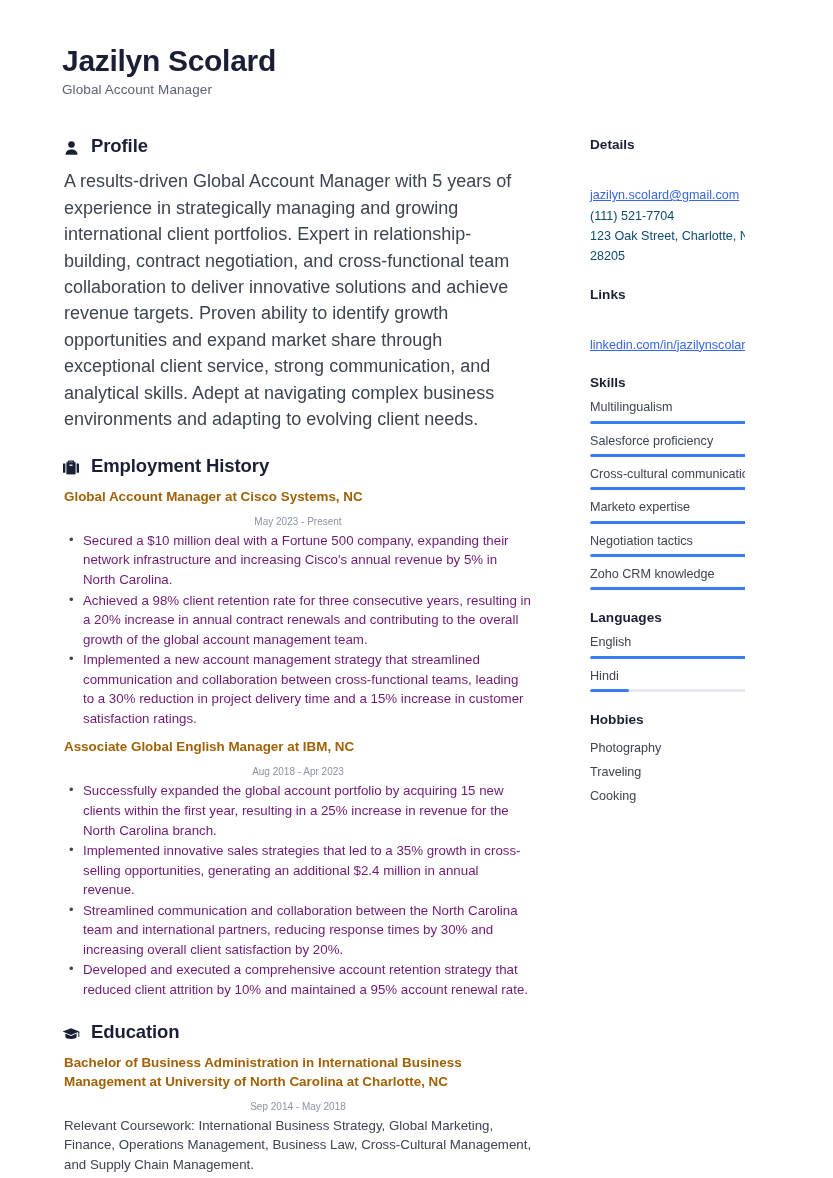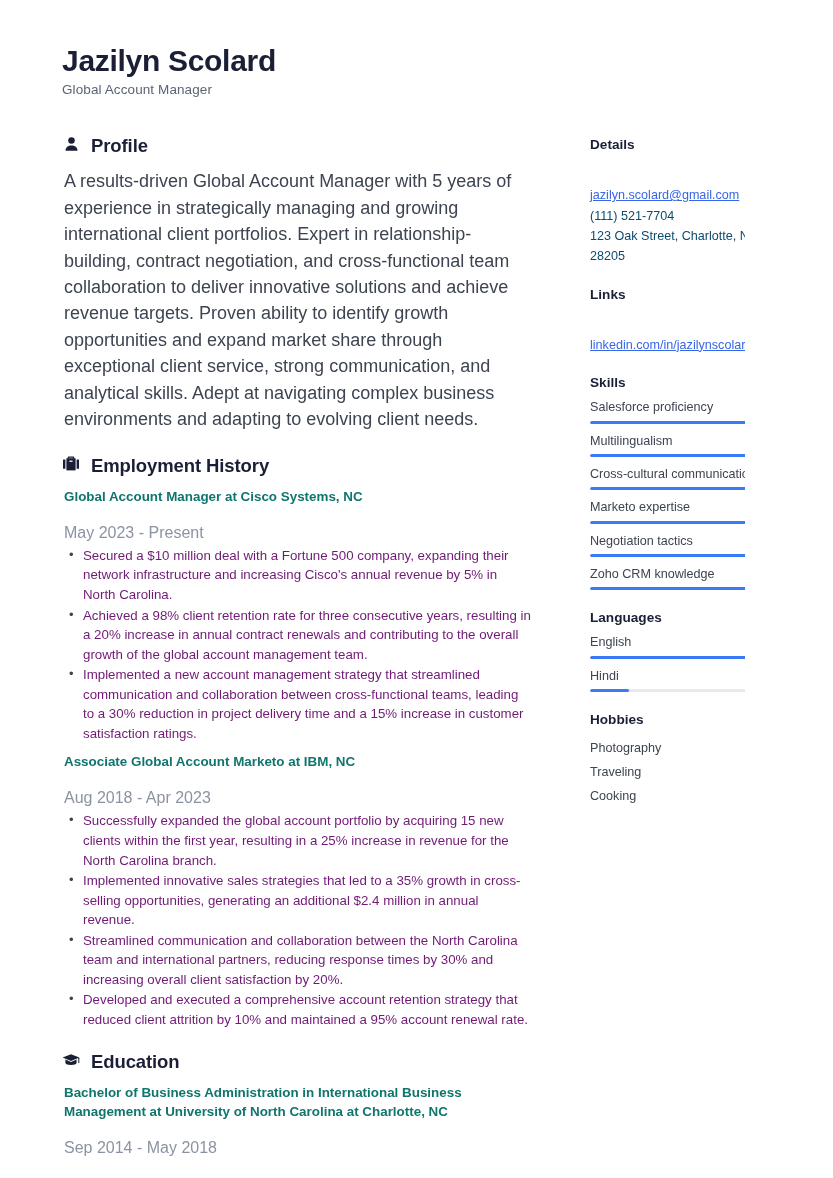--- a/index.html
+++ b/index.html
@@ -40,21 +40,21 @@
 
   
   .columns { display: flex; align-items: flex-start; }
   .col-main  { width: 470px; flex: 0 0 470px; }
   .col-side  { width: 205px; flex: 0 0 205px; margin-left: 58px; padding-top: 2px; }
 
   
   .section { margin-bottom: 22px; }
   .section-head {
     display: flex;
-    align-items: flex-start;
+    align-items: flex-end;
     gap: 11px;
     margin-bottom: 11px;
   }
   .section-icon {
     width: 18px; height: 18px;
     display: flex; align-items: center; justify-content: center;
     color: #1a1f36;
     flex: 0 0 18px;
   }
   .section-icon svg { display: block; }
@@ -70,28 +70,29 @@
     font-size: 18px;
     line-height: 1.47;
     color: #3d4451;
   }
 
   .entry { margin-bottom: 3px; }
   .entry + .entry { margin-top: 10px; }
   .entry-title {
     font-size: 13.4px;
     font-weight: bold;
-    color: #0f766e;
+    color: #a16207;
     line-height: 1.36;
   }
   .entry-date {
-    font-size: 16px;
+    font-size: 10px;
     color: #8b93a3;
-    margin-top: 18px;
+    margin-top: 10px;
     margin-bottom: 4px;
+    text-align: center;
   }
   .entry-desc {
     font-size: 13.3px;
     line-height: 1.47;
     color: #3d4451;
     margin-top: 2px;
   }
   ul.bullets {
     list-style: none;
     margin: 3px 0 0 0;
@@ -213,21 +214,21 @@
             <div class="entry-title">Global Account Manager at Cisco Systems, NC</div>
             <div class="entry-date">May 2023 - Present</div>
             <ul class="bullets">
               <li>Secured a $10 million deal with a Fortune 500 company, expanding their network infrastructure and increasing Cisco's annual revenue by 5% in North Carolina.</li>
               <li>Achieved a 98% client retention rate for three consecutive years, resulting in a 20% increase in annual contract renewals and contributing to the overall growth of the global account management team.</li>
               <li>Implemented a new account management strategy that streamlined communication and collaboration between cross-functional teams, leading to a 30% reduction in project delivery time and a 15% increase in customer satisfaction ratings.</li>
             </ul>
           </div>
 
           <div class="entry">
-            <div class="entry-title">Associate Global Account Marketo at IBM, NC</div>
+            <div class="entry-title">Associate Global English Manager at IBM, NC</div>
             <div class="entry-date">Aug 2018 - Apr 2023</div>
             <ul class="bullets">
               <li>Successfully expanded the global account portfolio by acquiring 15 new clients within the first year, resulting in a 25% increase in revenue for the North Carolina branch.</li>
               <li>Implemented innovative sales strategies that led to a 35% growth in cross-selling opportunities, generating an additional $2.4 million in annual revenue.</li>
               <li>Streamlined communication and collaboration between the North Carolina team and international partners, reducing response times by 30% and increasing overall client satisfaction by 20%.</li>
               <li>Developed and executed a comprehensive account retention strategy that reduced client attrition by 10% and maintained a 95% account renewal rate.</li>
             </ul>
           </div>
 
         </div>
@@ -241,20 +242,21 @@
               <path d="M3.4 6.6 9 8.9l5.6-2.3v3.1c0 1.3-2.5 2.3-5.6 2.3s-5.6-1-5.6-2.3z"></path>
               <rect x="16.3" y="4.7" width="1" height="5.2" rx="0.5"></rect>
             </svg>
           </span>
           <span class="section-title">Education</span>
         </div>
         <div class="section-body">
           <div class="entry">
             <div class="entry-title">Bachelor of Business Administration in International Business Management at University of North Carolina at Charlotte, NC</div>
             <div class="entry-date">Sep 2014 - May 2018</div>
+            <div class="entry-desc">Relevant Coursework: International Business Strategy, Global Marketing, Finance, Operations Management, Business Law, Cross-Cultural Management, and Supply Chain Management.</div>
           </div>
         </div>
       </div>
 
       <div class="section">
         <div class="section-head">
           <span class="section-icon">
             <svg width="14" height="16" viewBox="0 0 14 16" fill="currentColor">
               <rect x="1" y="1.8" width="12" height="13.6" rx="1.4"></rect>
               <rect x="4.6" y="0" width="4.8" height="2.8" rx="0.9"></rect>
@@ -280,27 +282,27 @@
 
       <div class="side-block">
         <div class="side-title">Links</div>
         <a class="side-link" href="#">linkedin.com/in/jazilynscolard</a>
       </div>
 
       <div class="side-block">
         <div class="side-title">Skills</div>
 
         <div class="meter-item">
+          <div class="meter-label">Multilingualism</div>
+          <div class="meter-track">
+            <div class="meter-fill" style="width: 80%;"></div>
+          </div>
+        </div>
+        <div class="meter-item">
           <div class="meter-label">Salesforce proficiency</div>
-          <div class="meter-track">
-            <div class="meter-fill" style="width: 80%;"></div>
-          </div>
-        </div>
-        <div class="meter-item">
-          <div class="meter-label">Multilingualism</div>
           <div class="meter-track">
             <div class="meter-fill" style="width: 80%;"></div>
           </div>
         </div>
         <div class="meter-item">
           <div class="meter-label">Cross-cultural communication</div>
           <div class="meter-track">
             <div class="meter-fill" style="width: 100%;"></div>
           </div>
         </div>

